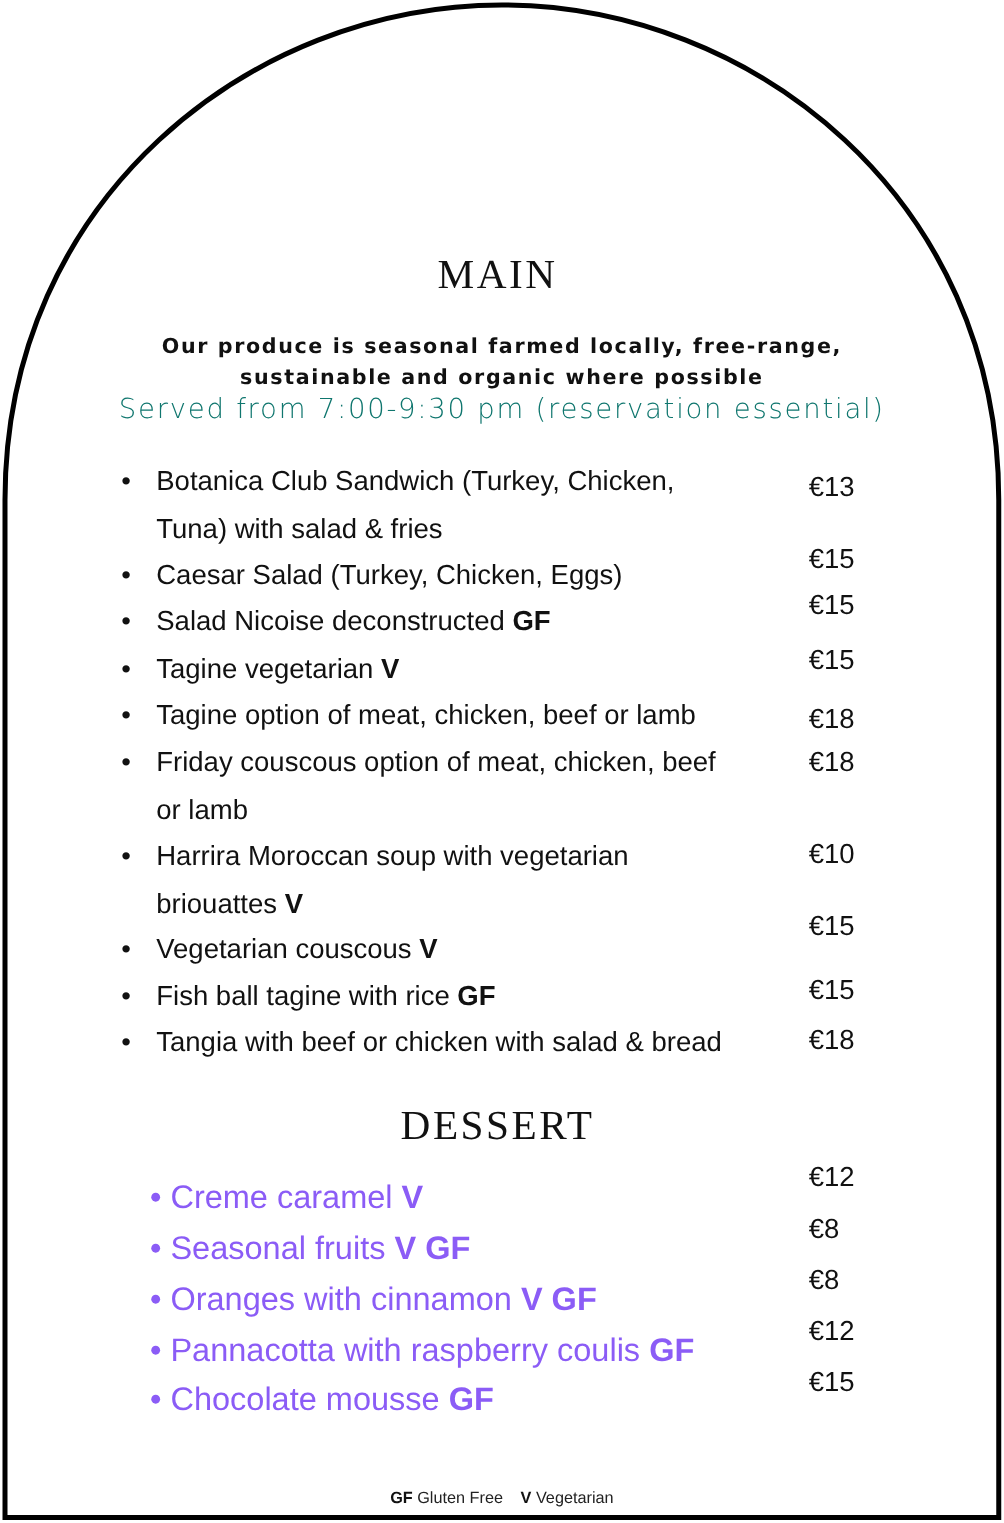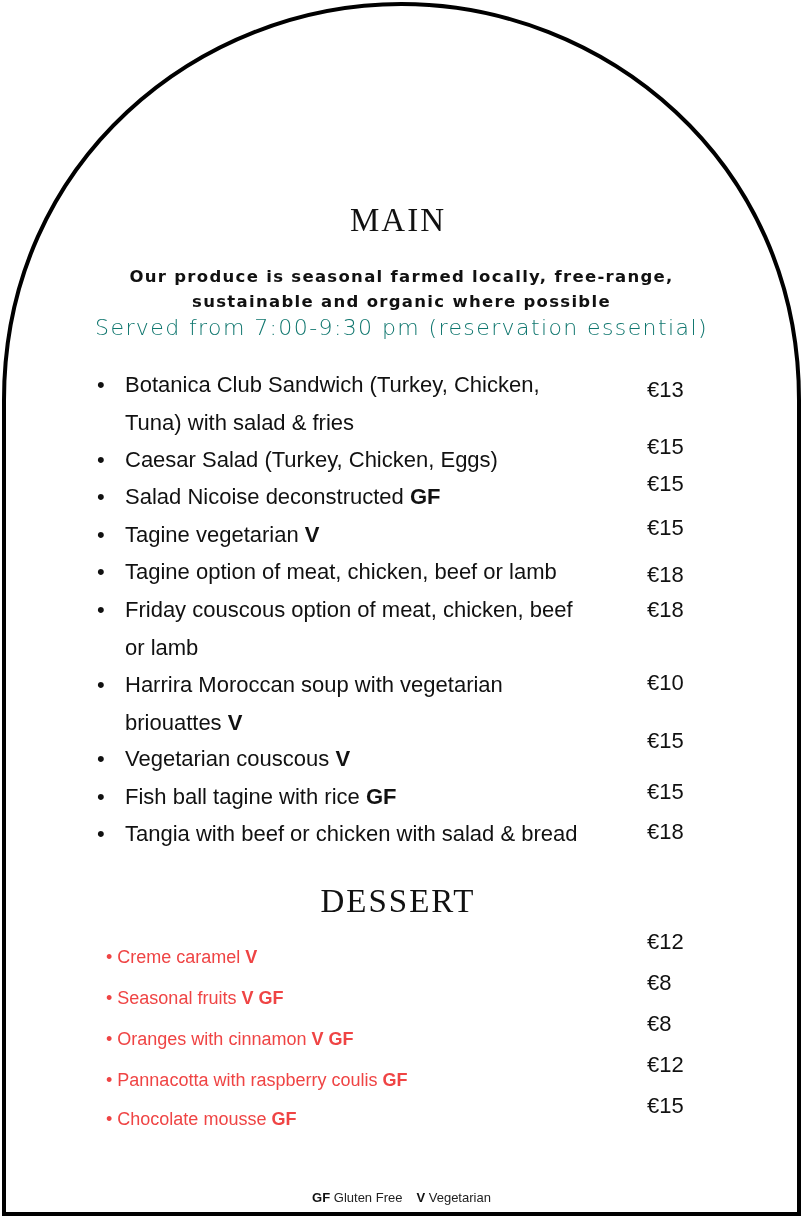--- a/index.html
+++ b/index.html
@@ -8,21 +8,21 @@
     .title { position: absolute; left: 0; width: 796px; text-align: center; font-family: "Liberation Serif", "DejaVu Serif", serif; font-weight: 400; letter-spacing: 2px; color: #111; }
     .title-main { top: 202px; font-size: 33px; }
     .title-dessert { top: 883px; font-size: 33px; }
     .intro { position: absolute; left: 0; width: 803px; text-align: center; }
     .intro-bold { top: 264px; font-size: 17.5px; font-weight: 700; letter-spacing: 1.3px; line-height: 25px; font-family: "DejaVu Sans", sans-serif; font-size: 16.5px; }
     .intro-served { top: 315px; font-size: 22px; letter-spacing: 1.4px; font-family: "DejaVu Sans", sans-serif; font-weight: 300; color: #0f766e; }
     .item { position: absolute; left: 125px; font-size: 22px; line-height: 37.5px; width: 505px; color: #111; }
     .item .bullet { position: absolute; left: -28px; top: 0; font-size: 22px; }
     .item b { font-weight: 700; }
     .price { position: absolute; left: 647px; font-size: 22px; color: #111; }
-    .ditem { position: absolute; left: 106px; font-size: 18px; line-height: 30px; color: #ef4444; }
+    .ditem { position: absolute; left: 120px; font-size: 26px; line-height: 30px; color: #8b5cf6; }
     .legend { position: absolute; left: 0; width: 803px; top: 1166px; text-align: center; font-size: 13px; color: #222; margin-top: 24px; }
     .legend b { font-weight: 700; color: #111; }
     .legend .gap { display: inline-block; width: 14px; }
   </style>
 </head>
 <body>
 
 <svg class="arch-svg" viewBox="0 0 803 1218" xmlns="http://www.w3.org/2000/svg">
   <path d="M 4 1214 L 4 400 C 4 160 200 4 401.5 4 C 603 4 799 160 799 400 L 799 1214 Z" fill="#ffffff" stroke="#000000" stroke-width="4"></path>
 </svg>

